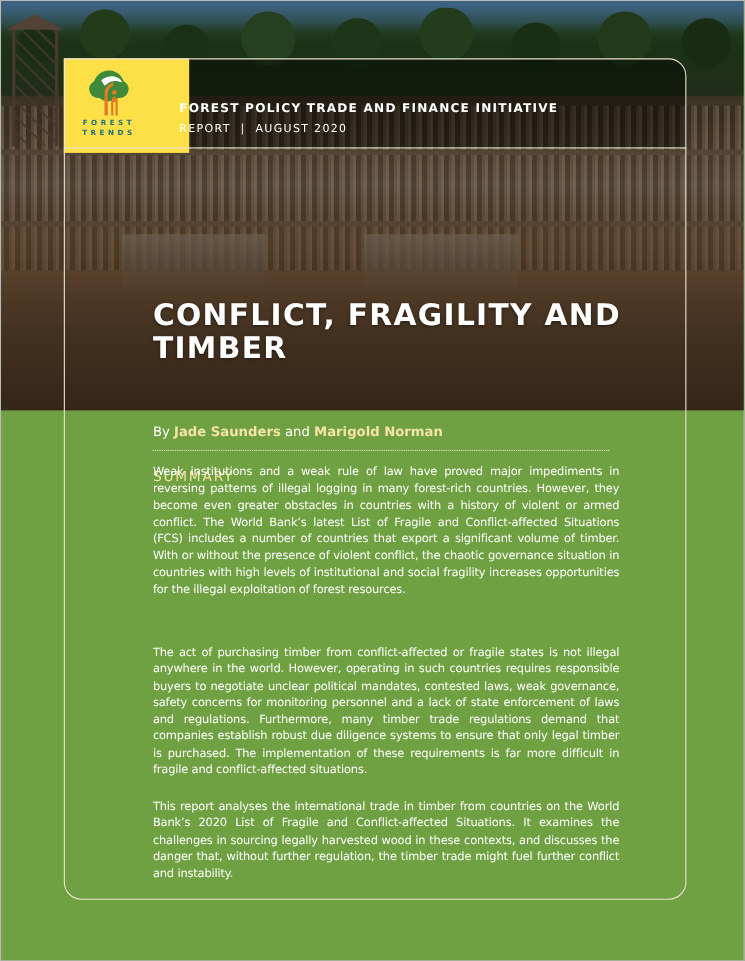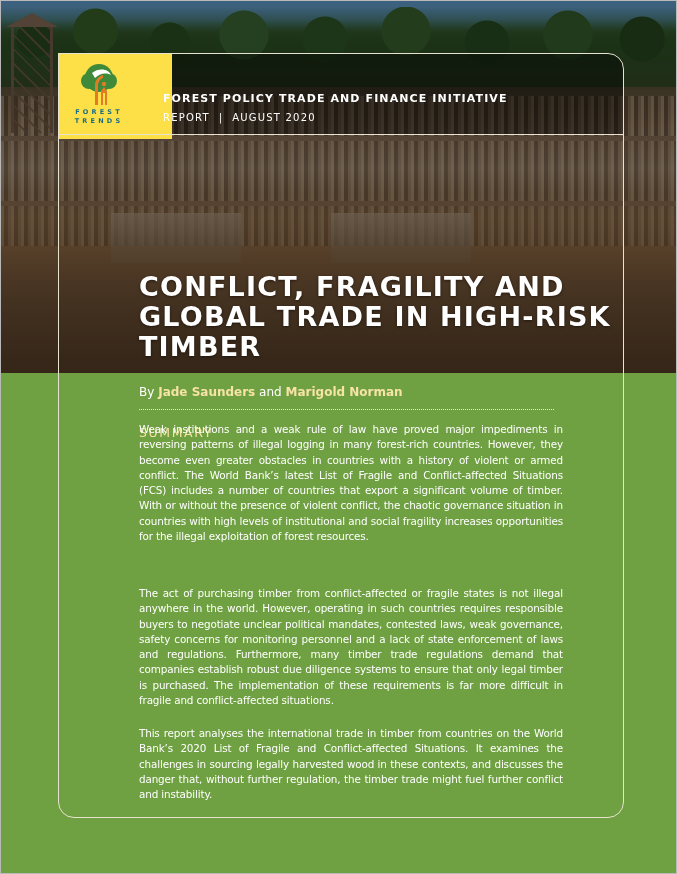--- a/index.html
+++ b/index.html
@@ -186,21 +186,20 @@
 <div class="frame"></div>
 <div class="frame-divider"></div>
 
 <div class="initiative">FOREST POLICY TRADE AND FINANCE INITIATIVE</div>
 <div class="report-line">
   <span>REPORT</span><span class="sep">|</span><span>AUGUST 2020</span>
 </div>
 
 <div class="title">
   <span>CONFLICT, FRAGILITY AND</span>
-  <span>GLOBAL TRADE IN HIGH-RISK</span>
   <span>TIMBER</span>
 </div>
 
 <div class="byline">
   <span>By</span>
   <span class="author">Jade Saunders</span>
   <span>and</span>
   <span class="author">Marigold Norman</span>
 </div>
 <div class="dotted"></div>

